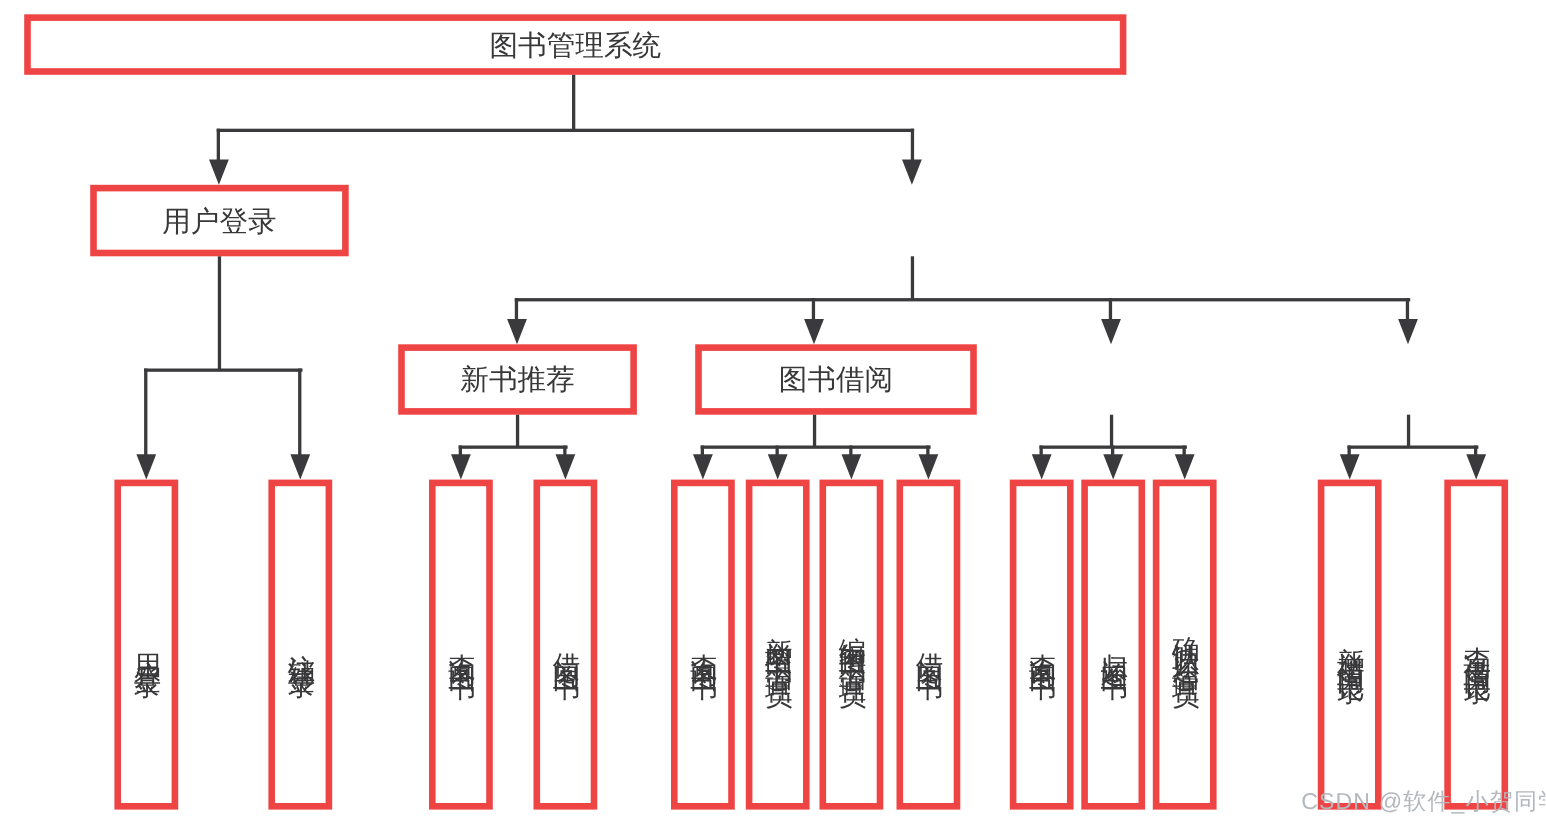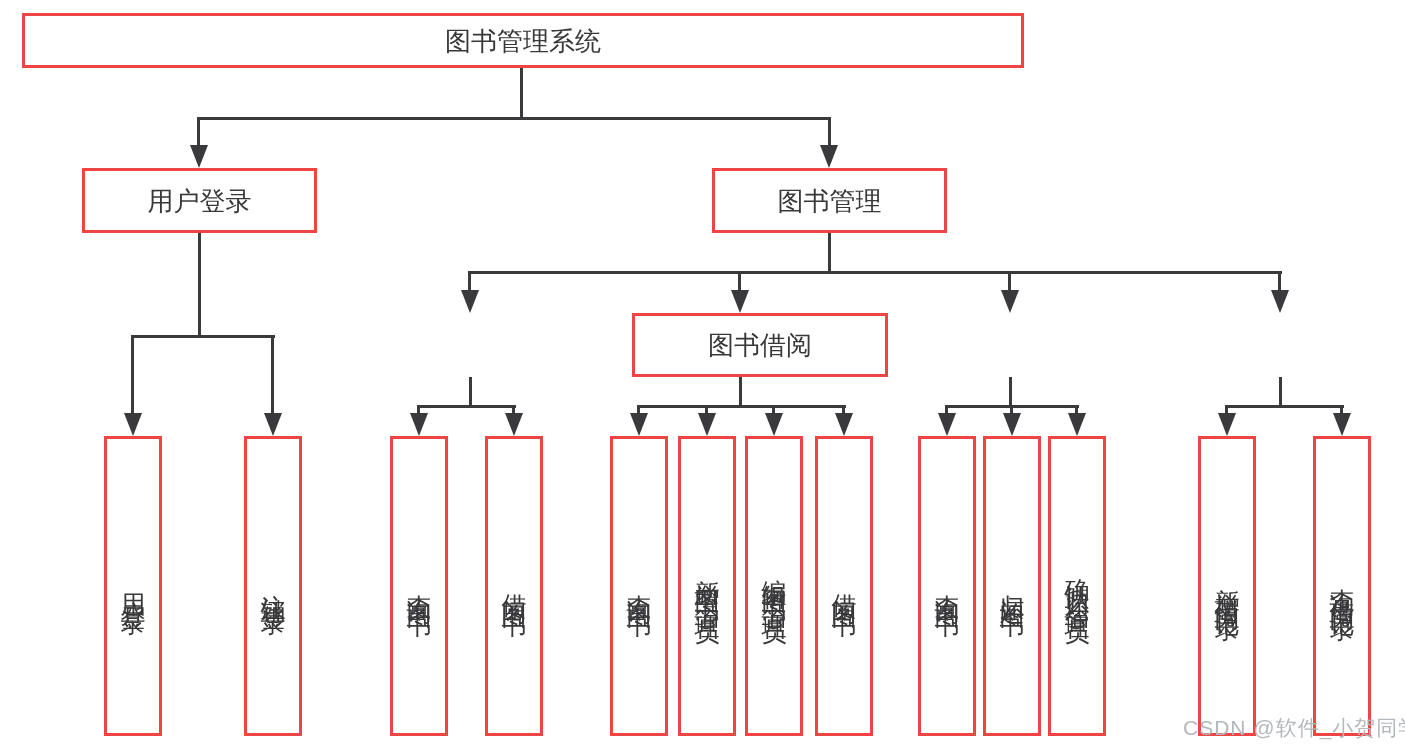--- a/index.html
+++ b/index.html
@@ -2,21 +2,21 @@
 <html><head>
 <meta charset="utf-8">
 <style>
   html,body{margin:0;padding:0;background:#ffffff;}
   .stage{
     position:relative;width:1405px;height:747px;background:#ffffff;
     font-family:"Liberation Sans","DejaVu Sans",sans-serif;overflow:hidden;
   }
   .box{
     position:absolute;box-sizing:border-box;background:#ffffff;
-    border:3px solid #ef4444;color:#38383a;
+    border:6px solid #ef4444;color:#38383a;
     display:flex;align-items:center;justify-content:center;
     font-size:26px;line-height:1;white-space:nowrap;
   }
   .leaf{
     writing-mode:vertical-rl;text-orientation:mixed;
     font-size:25px;letter-spacing:6px;white-space:normal;
   }
   .hline,.vline{position:absolute;background:#3a3a3c;}
   .hline{height:3px;}
   .vline{width:3px;}
@@ -38,40 +38,40 @@
   <div class="box" style="left:22px;top:13px;width:1002px;height:55px;">图书管理系统</div>
 
   <div class="vline" style="left:520px;top:68px;height:50px;"></div>
   <div class="hline" style="left:197px;top:117px;width:634px;"></div>
   <div class="vline" style="left:197px;top:117px;height:31px;"></div>
   <div class="arrow" style="left:190px;top:145px;"></div>
   <div class="vline" style="left:828px;top:117px;height:31px;"></div>
   <div class="arrow" style="left:820px;top:145px;"></div>
 
   <div class="box" style="left:82px;top:168px;width:235px;height:65px;">用户登录</div>
-  <div class="box" style="left:712px;top:168px;width:235px;height:65px;">图书管理</div>
 
   <div class="vline" style="left:198px;top:233px;height:104px;"></div>
   <div class="hline" style="left:131px;top:335px;width:144px;"></div>
   <div class="vline" style="left:131px;top:335px;height:80px;"></div>
   <div class="arrow" style="left:124px;top:413px;"></div>
   <div class="vline" style="left:271px;top:335px;height:80px;"></div>
   <div class="arrow" style="left:264px;top:413px;"></div>
 
   <div class="vline" style="left:828px;top:233px;height:40px;"></div>
   <div class="hline" style="left:468px;top:271px;width:814px;"></div>
   <div class="vline" style="left:468px;top:271px;height:21px;"></div>
   <div class="arrow" style="left:461px;top:290px;"></div>
   <div class="vline" style="left:738px;top:271px;height:21px;"></div>
   <div class="arrow" style="left:731px;top:290px;"></div>
   <div class="vline" style="left:1008px;top:271px;height:21px;"></div>
   <div class="arrow" style="left:1001px;top:290px;"></div>
   <div class="vline" style="left:1278px;top:271px;height:21px;"></div>
   <div class="arrow" style="left:1271px;top:290px;"></div>
 
+  <div class="box" style="left:362px;top:313px;width:217px;height:64px;">新书推荐</div>
   <div class="box" style="left:632px;top:313px;width:256px;height:64px;">图书借阅</div>
 
   <div class="vline" style="left:469px;top:377px;height:30px;"></div>
   <div class="hline" style="left:417px;top:405px;width:99px;"></div>
   <div class="vline" style="left:417px;top:405px;height:12px;"></div>
   <div class="arrow" style="left:410px;top:413px;"></div>
   <div class="vline" style="left:512px;top:405px;height:12px;"></div>
   <div class="arrow" style="left:505px;top:413px;"></div>
 
   <div class="vline" style="left:739px;top:377px;height:30px;"></div>

